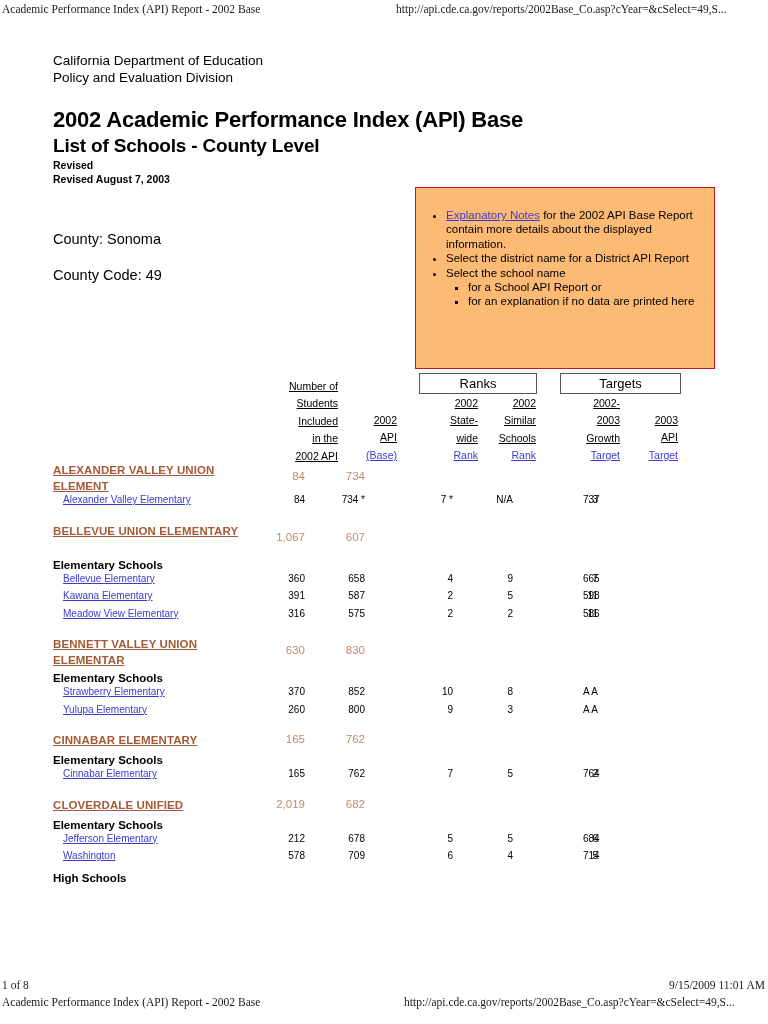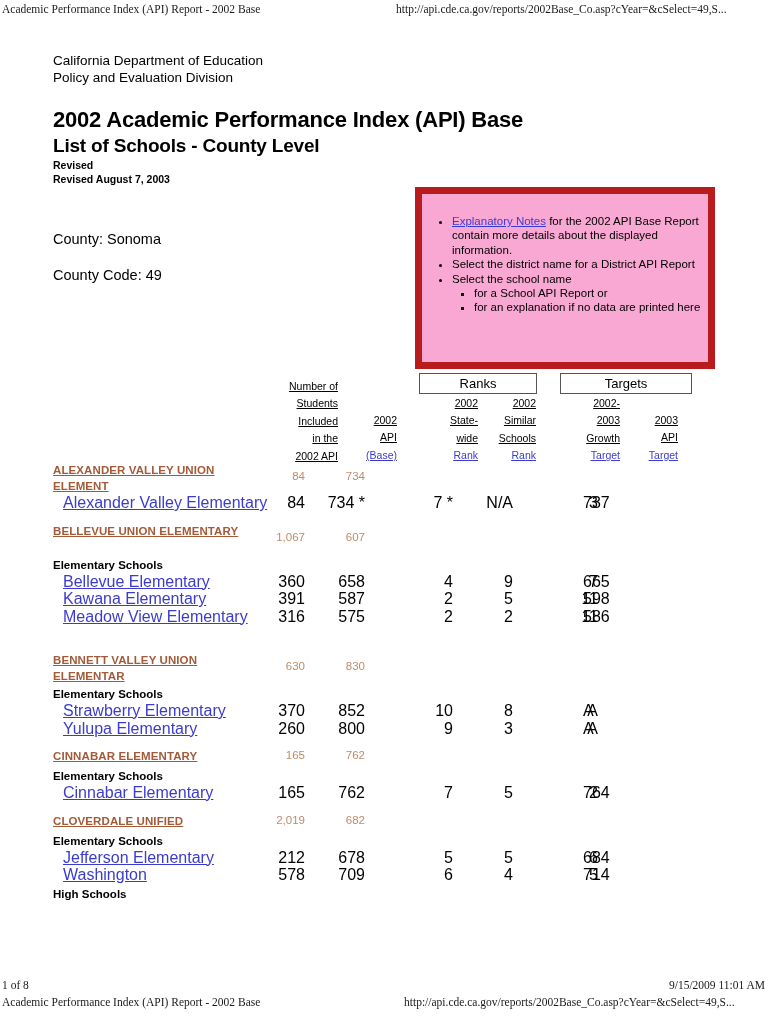--- a/index.html
+++ b/index.html
@@ -65,23 +65,23 @@
     line-height: 13.5px;
     font-weight: bold;
   }
 
   
   .notesbox {
     position: absolute;
     left: 415px; top: 187px;
     width: 300px;
     height: 182px;
-    border: 7px solid #b91c1c;
+    border: 1px solid #b91c1c;
     box-sizing: border-box;
-    background: #f9a8d4;
+    background: #fdba74;
   }
   .notesbox ul {
     margin: 20px 0 0 0;
     padding-left: 30px;
     font-size: 11.5px;
     line-height: 14.4px;
   }
   .notesbox ul li { margin-bottom: 0; }
   .notesbox ul ul {
     margin: 0;
@@ -111,21 +111,21 @@
     top: 373px;
     height: 21px;
     border: 1px solid #555555;
     box-sizing: border-box;
     text-align: center;
     font-size: 13px;
     line-height: 19px;
     background: #fff;
   }
   .grpbox.ranks   { left: 419px; width: 118px; }
-  .grpbox.targets { left: 560px; width: 132px; }
+  .grpbox.targets { left: 560px; width: 121px; }
 
   
   .colhead {
     position: absolute;
     top: 378px;
     font-size: 10.5px;
     line-height: 17.4px;
     text-align: right;
     white-space: nowrap;
     text-decoration: underline;
@@ -166,21 +166,21 @@
     letter-spacing: 0.1px;
   }
   .district-row .c1, .district-row .c2 {
     color: #c08a6a;
     font-weight: normal;
   }
   .sect {
     font-size: 11.5px;
     font-weight: bold;
   }
-  .school-row { font-size: 16px; }
+  .school-row { font-size: 10px; }
   .school-row .c-name {
     left: 10px;
   }
   .school-row .c-name a {
     color: #3b3bd0;
     text-decoration: underline;
   }
   .school-row .c1, .school-row .c2, .school-row .c3,
   .school-row .c4, .school-row .c5, .school-row .c6 {
     color: #000;
@@ -306,21 +306,21 @@
       <div class="row school-row" style="height: 17.5px;">
         <div class="c-name"><a href="#">Meadow View Elementary</a></div>
         <div class="c1">316</div>
         <div class="c2">575</div>
         <div class="c3">2</div>
         <div class="c4">2</div>
         <div class="c5">11</div>
         <div class="c6">586</div>
       </div>
       <div class="spacer"></div>
-      <div class="row district-row" style="min-height: 17px; height: 31px; margin-top: 16px;">
+      <div class="row district-row" style="min-height: 17px; height: 31px;">
         <div class="c-name" style="width: 200px; line-height: 15.5px;"><a href="#">BENNETT VALLEY UNION ELEMENTAR</a></div>
         <div class="c1" style="top: 7px;">630</div>
         <div class="c2" style="top: 7px;">830</div>
       </div>
       <div class="sect" style="margin-top: 2px; line-height: 16px;">Elementary Schools</div>
       <div class="row school-row" style="height: 17.5px;">
         <div class="c-name"><a href="#">Strawberry Elementary</a></div>
         <div class="c1">370</div>
         <div class="c2">852</div>
         <div class="c3">10</div>

